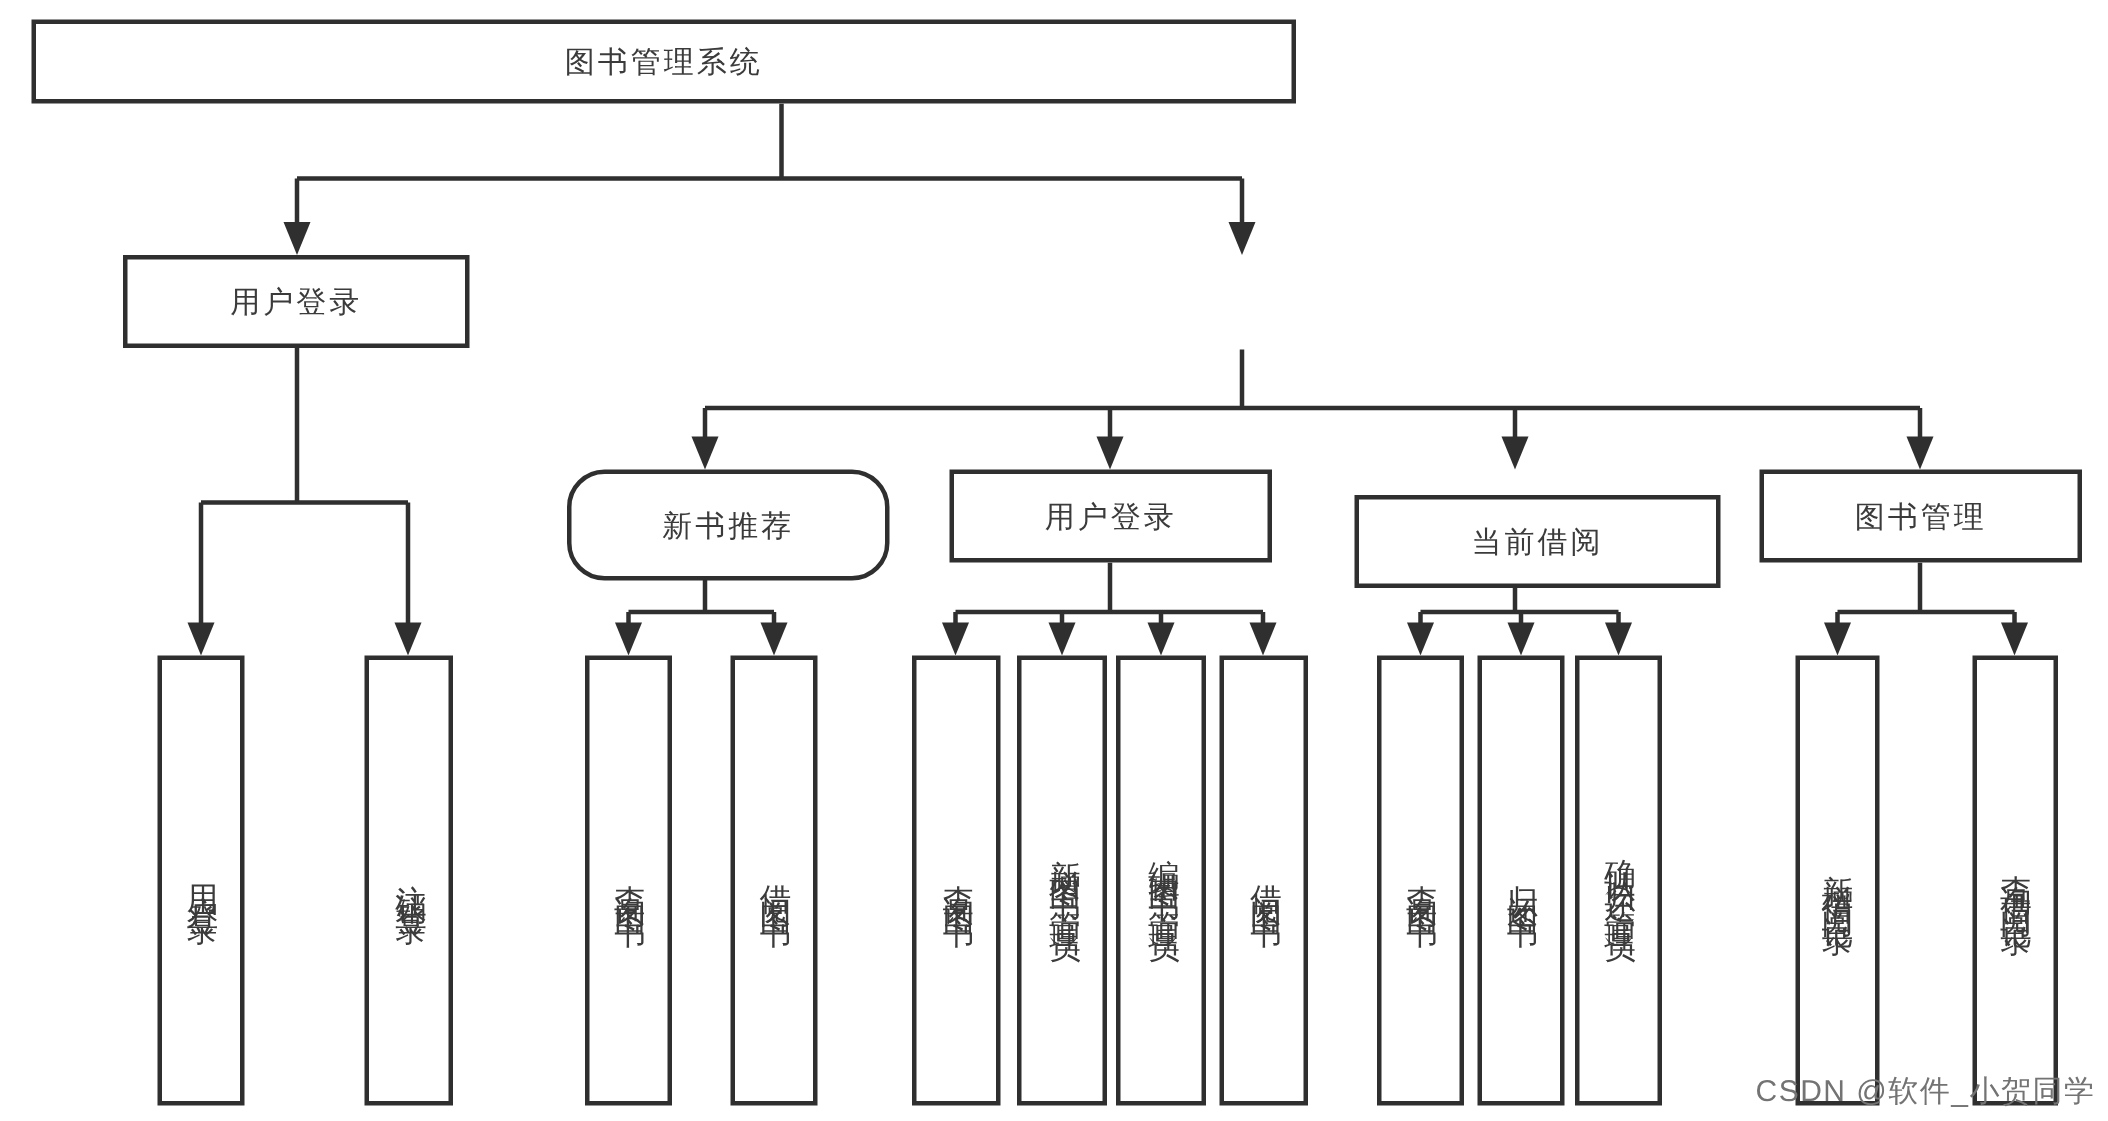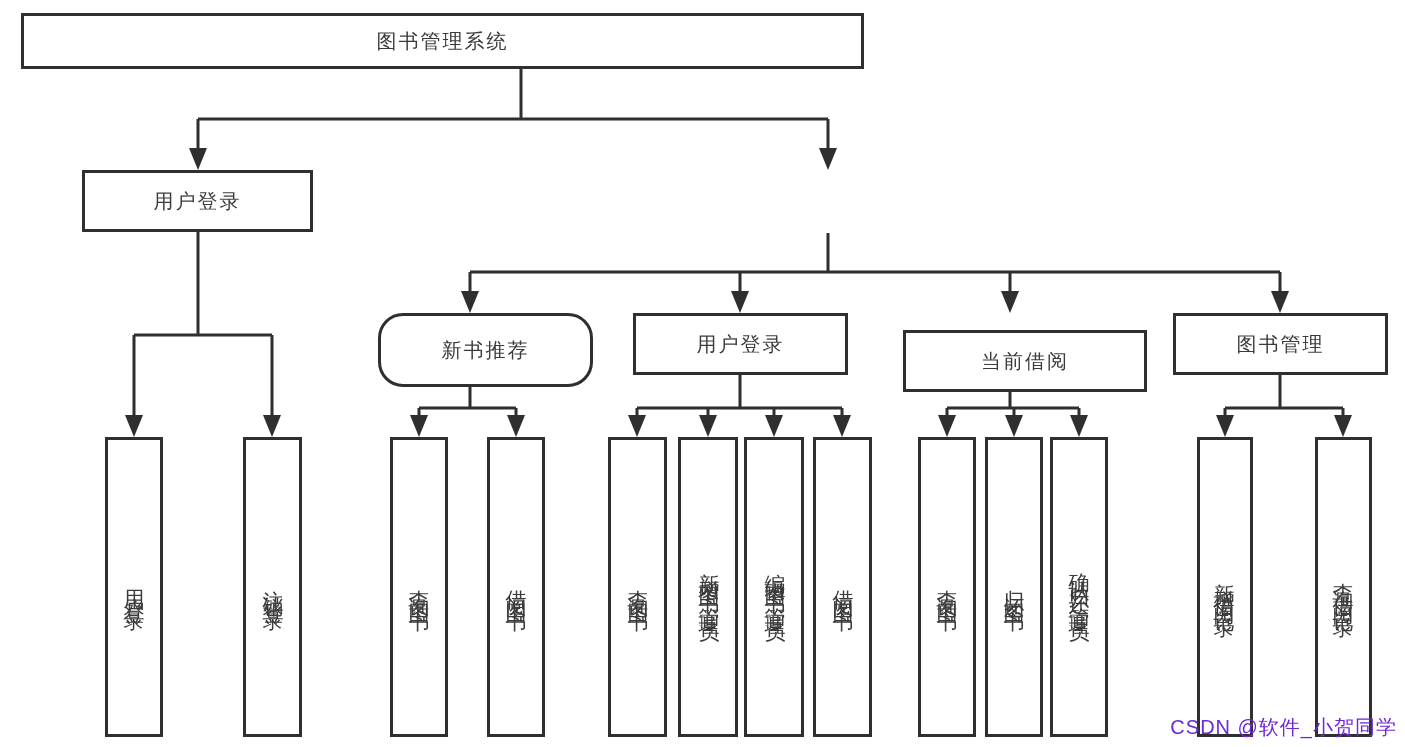--- a/index.html
+++ b/index.html
@@ -67,21 +67,21 @@
   .v10 { left: 985px;  width: 58px; }
   .v11 { left: 1050px; width: 58px; }
   .v12 { left: 1197px; width: 56px; }
   .v13 { left: 1315px; width: 57px; }
   .watermark {
     position: absolute;
     right: 8px;
     bottom: 6px;
     font-size: 20px;
     letter-spacing: 1px;
-    color: #6d28d9;
+    color: #737373;
     white-space: nowrap;
     z-index: 5;
   }
 </style>
 </head>
 <body>
 
 <div class="canvas">
 
   <svg class="connectors" viewBox="0 0 1405 747" xmlns="http://www.w3.org/2000/svg">

